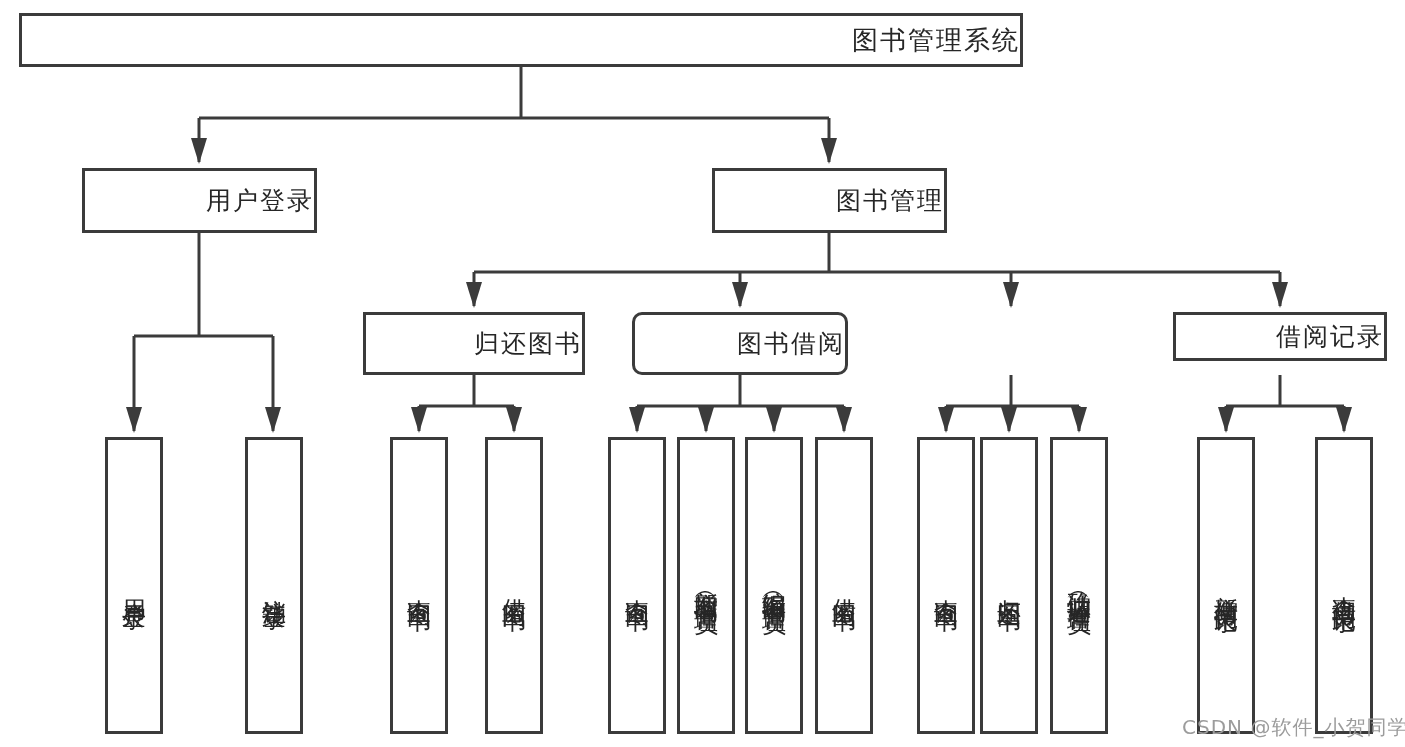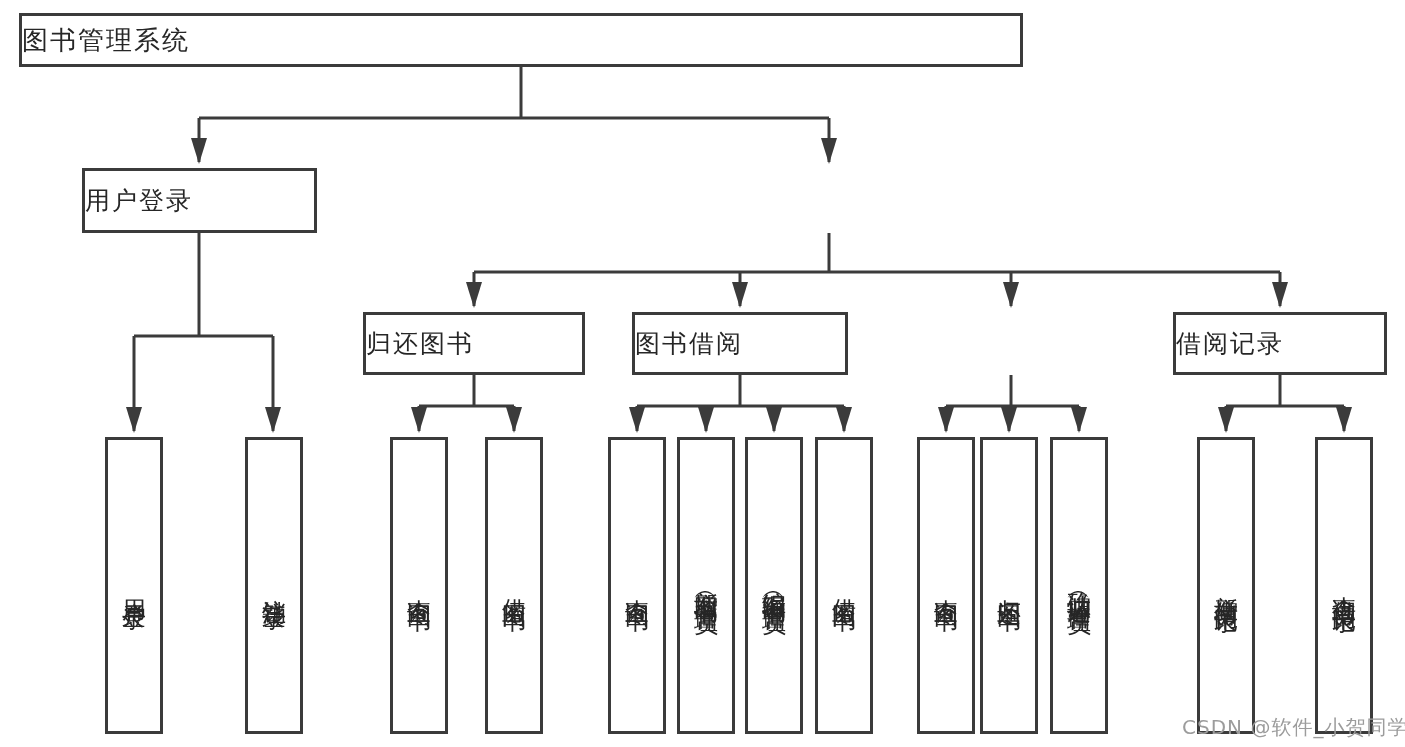--- a/index.html
+++ b/index.html
@@ -16,42 +16,42 @@
     overflow:hidden;
     font-family:"DejaVu Sans","Liberation Sans",sans-serif;
     color:var(--text);
   }
   #wires{position:absolute;left:0;top:0;width:1405px;height:747px;}
   .hbox{
     position:absolute;
     box-sizing:border-box;
     border:3px solid var(--line);
     background:#fff;
-    display:flex;align-items:center;justify-content:flex-start;
+    display:flex;align-items:center;justify-content:flex-end;
     font-size:25px;letter-spacing:2px;
     white-space:nowrap;
   }
   .vbox{
     position:absolute;
     box-sizing:border-box;
     top:437px;width:58px;height:297px;
     border:3px solid var(--line);
     background:#fff;
     display:flex;align-items:center;justify-content:center;
     writing-mode:vertical-rl;
     font-size:24px;letter-spacing:3px;
     line-height:1;
   }
   #root-box{left:19px;top:13px;width:1004px;height:54px;font-size:26px;}
   #box-user-login{left:82px;top:168px;width:235px;height:65px;}
   #box-book-mgmt{left:712px;top:168px;width:235px;height:65px;}
   #box-new-books{left:363px;top:312px;width:222px;height:63px;}
-  #box-book-borrow{left:632px;top:312px;width:216px;height:63px;}
+  #box-book-borrow{left:632px;top:312px;width:216px;height:63px;border-radius:10px;}
   #box-current-borrow{left:903px;top:312px;width:217px;height:63px;}
-  #box-borrow-records{left:1173px;top:312px;width:214px;height:63px;}
+  #box-borrow-records{left:1173px;top:312px;width:214px;height:49px;}
   .lx0{left:105px}.lx1{left:245px}.lx2{left:390px}.lx3{left:485px}
   .lx4{left:608px}.lx5{left:677px}.lx6{left:745px}.lx7{left:815px}
   .lx8{left:917px}.lx9{left:980px}.lx10{left:1050px}
   .lx11{left:1197px}.lx12{left:1315px}
   #watermark{
     position:absolute;left:1182px;top:714px;
     font-size:20px;color:var(--watermark);
     letter-spacing:1px;white-space:nowrap;
     z-index:5;
   }
@@ -111,20 +111,23 @@
     </g>
   </svg>
 
   <div id="root-box" class="hbox">
     <span>图书管理系统</span>
   </div>
 
   <div id="box-user-login" class="hbox">
     <span>用户登录</span>
   </div>
+  <div id="box-book-mgmt" class="hbox">
+    <span>图书管理</span>
+  </div>
 
   <div id="box-new-books" class="hbox">
     <span>归还图书</span>
   </div>
   <div id="box-book-borrow" class="hbox">
     <span>图书借阅</span>
   </div>
   <div id="box-borrow-records" class="hbox">
     <span>借阅记录</span>
   </div>

